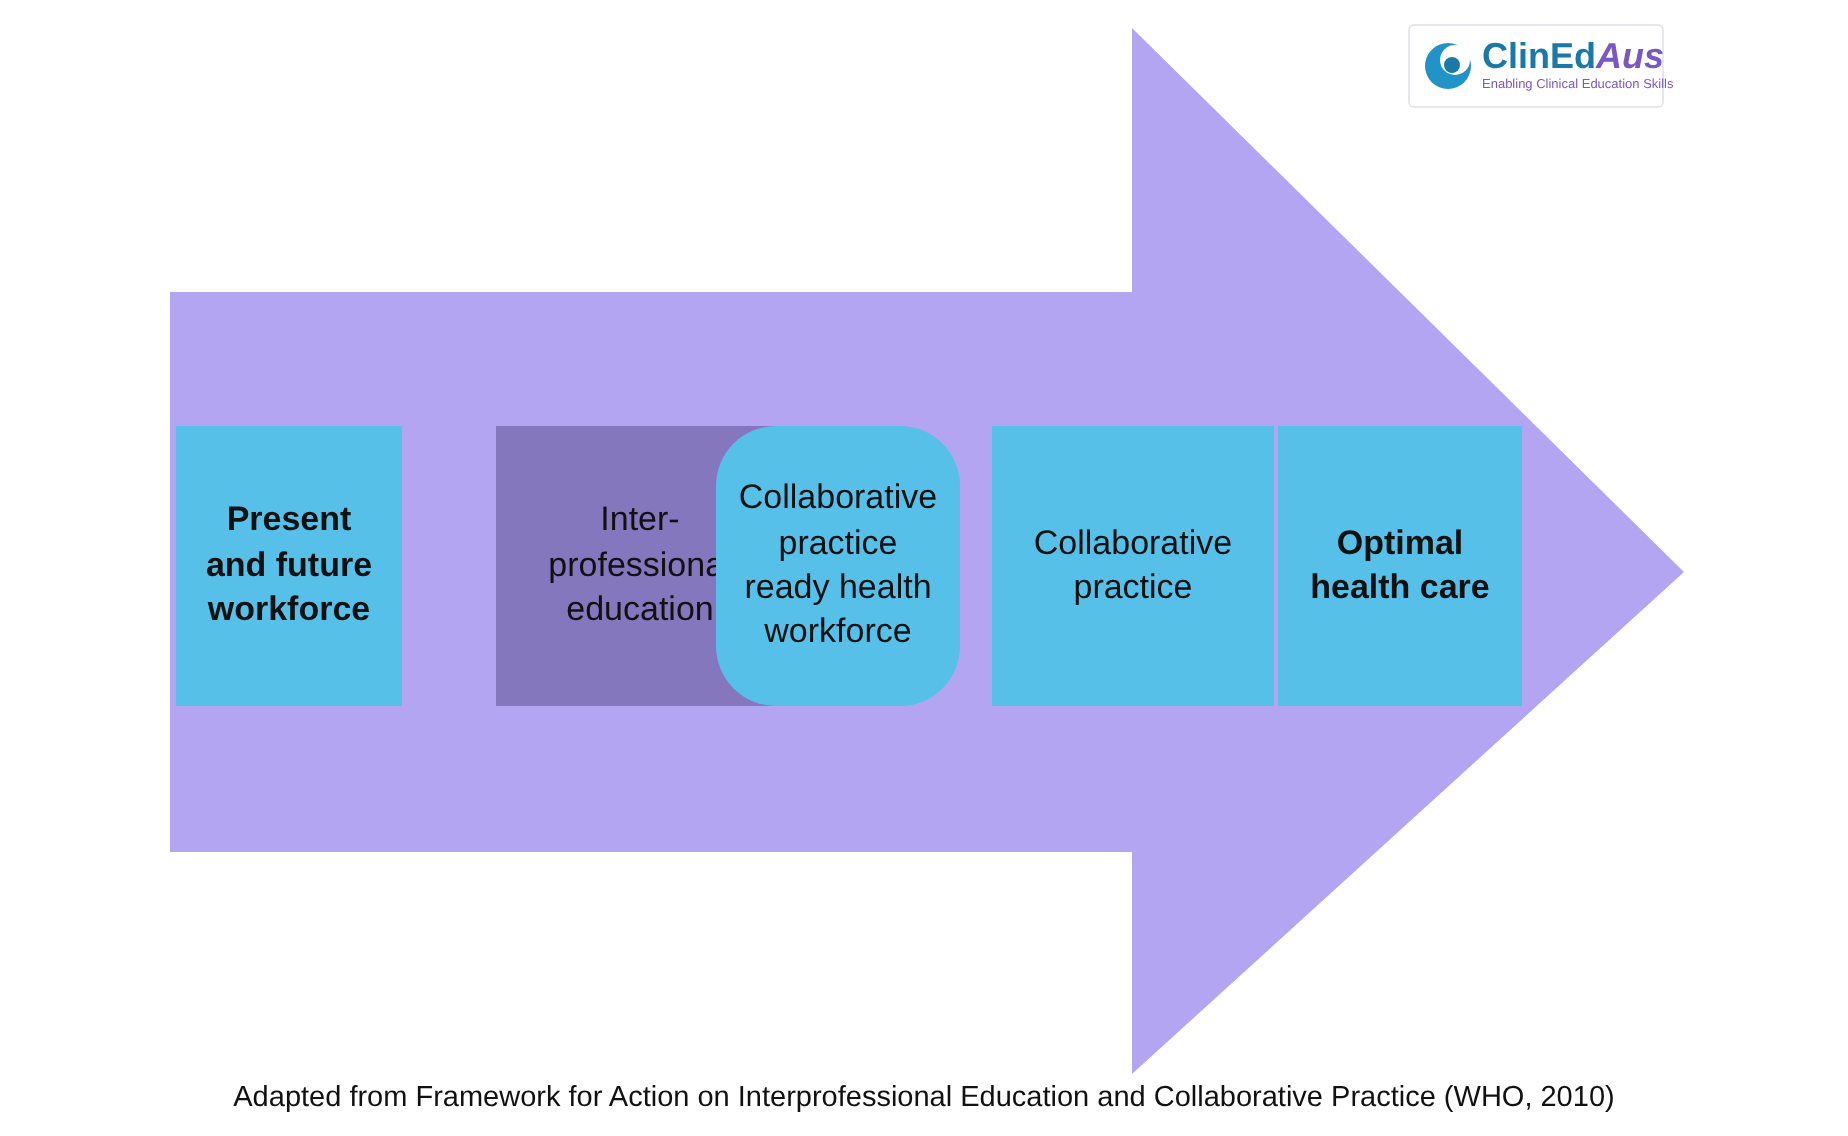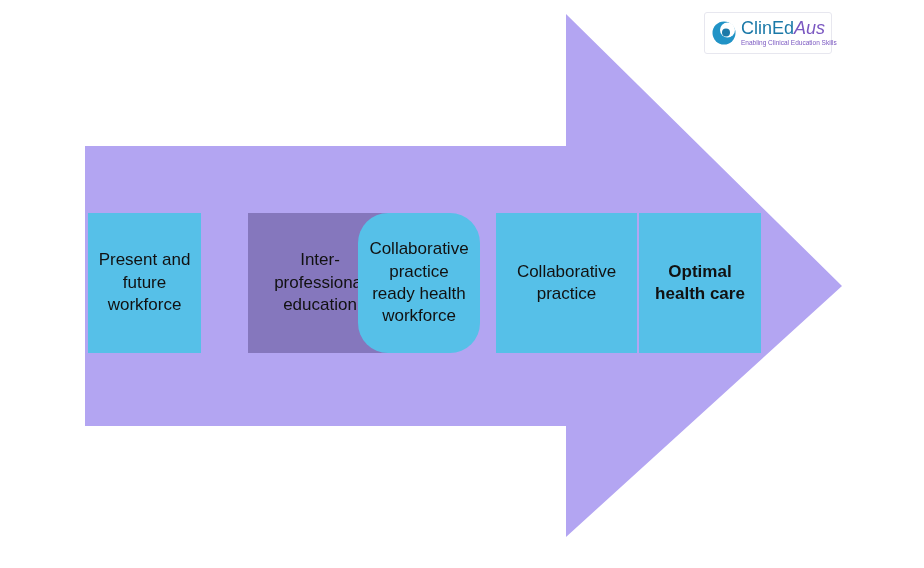--- a/index.html
+++ b/index.html
@@ -67,21 +67,21 @@
     flex: 0 0 auto;
     margin-right: 4px;
   }
   .logo-text-wrap {
     display: flex;
     flex-direction: column;
     line-height: 1;
   }
   .logo-word {
     font-size: 18px;
-    font-weight: normal;
+    font-weight: bold;
     white-space: nowrap;
   }
   .logo-word .part1 { color: #1b79a8; }
   .logo-word .part2 { color: #7a57c1; font-style: italic; }
   .logo-tagline {
     font-size: 6.5px;
     color: #7a57c1;
     margin-top: 3px;
     white-space: nowrap;
   }
@@ -99,21 +99,21 @@
 </style>
 </head>
 <body>
 
 <div class="canvas">
 
   <svg class="arrow-svg" viewBox="0 0 924 568" xmlns="http://www.w3.org/2000/svg" aria-hidden="true">
     <polygon points="85,146 566,146 566,14 842,286 566,537 566,426 85,426" fill="#b3a5f2"></polygon>
   </svg>
 
-  <div class="flow-box box-1" style="background-color: rgb(86, 192, 232);">
+  <div class="flow-box box-1" style="background-color: rgb(86, 192, 232); font-weight: bold;">
     <span>Present and future workforce</span>
   </div>
 
   <div class="flow-box box-2" style="background-color: rgb(133, 119, 189);">
     <span>Inter-professional education</span>
   </div>
 
   <div class="flow-box box-3" style="background-color: rgb(86, 192, 232); border-radius: 30px;">
     <span>Collaborative practice ready health workforce</span>
   </div>
@@ -133,14 +133,15 @@
       <circle cx="15" cy="12.5" r="4" fill="#1b79a8"></circle>
     </svg>
     <div class="logo-text-wrap">
       <div class="logo-word">
         <span class="part1">ClinEd</span><span class="part2">Aus</span>
       </div>
       <div class="logo-tagline">Enabling Clinical Education Skills</div>
     </div>
   </div>
 
+  <div class="caption">Adapted from Framework for Action on Interprofessional Education and Collaborative Practice (WHO, 2010)</div>
 
 </div>
 
 </body></html>

